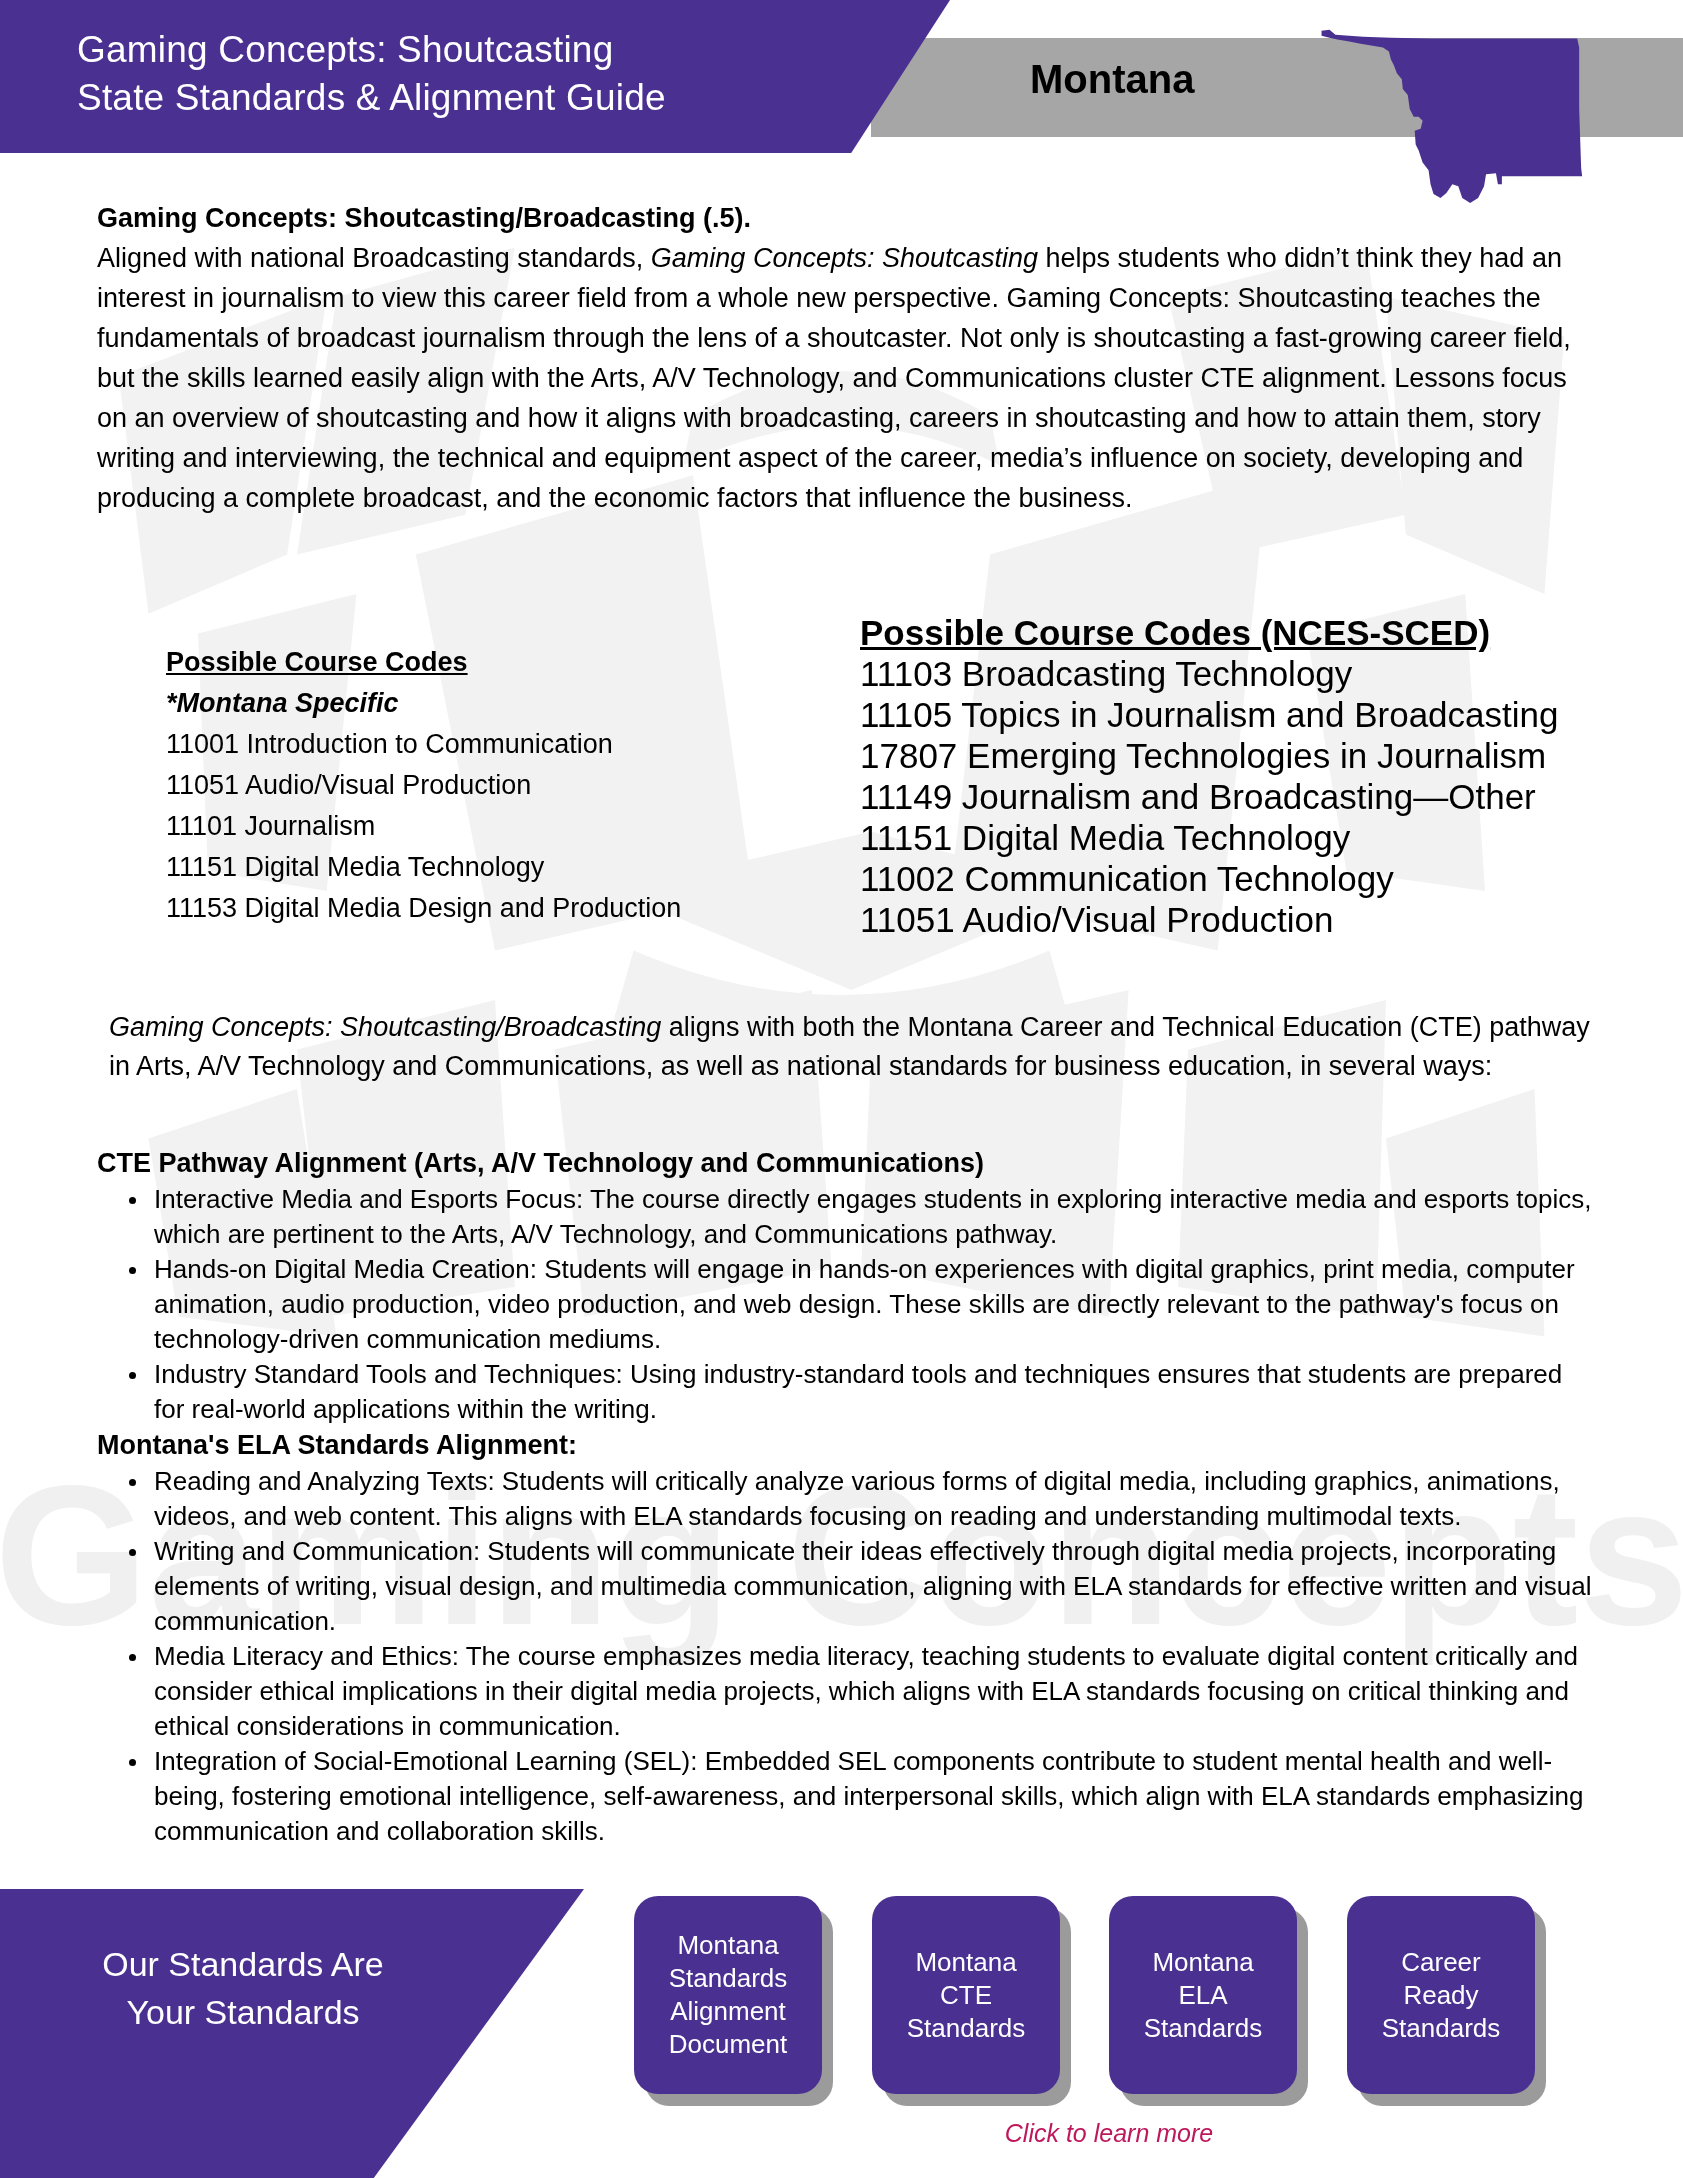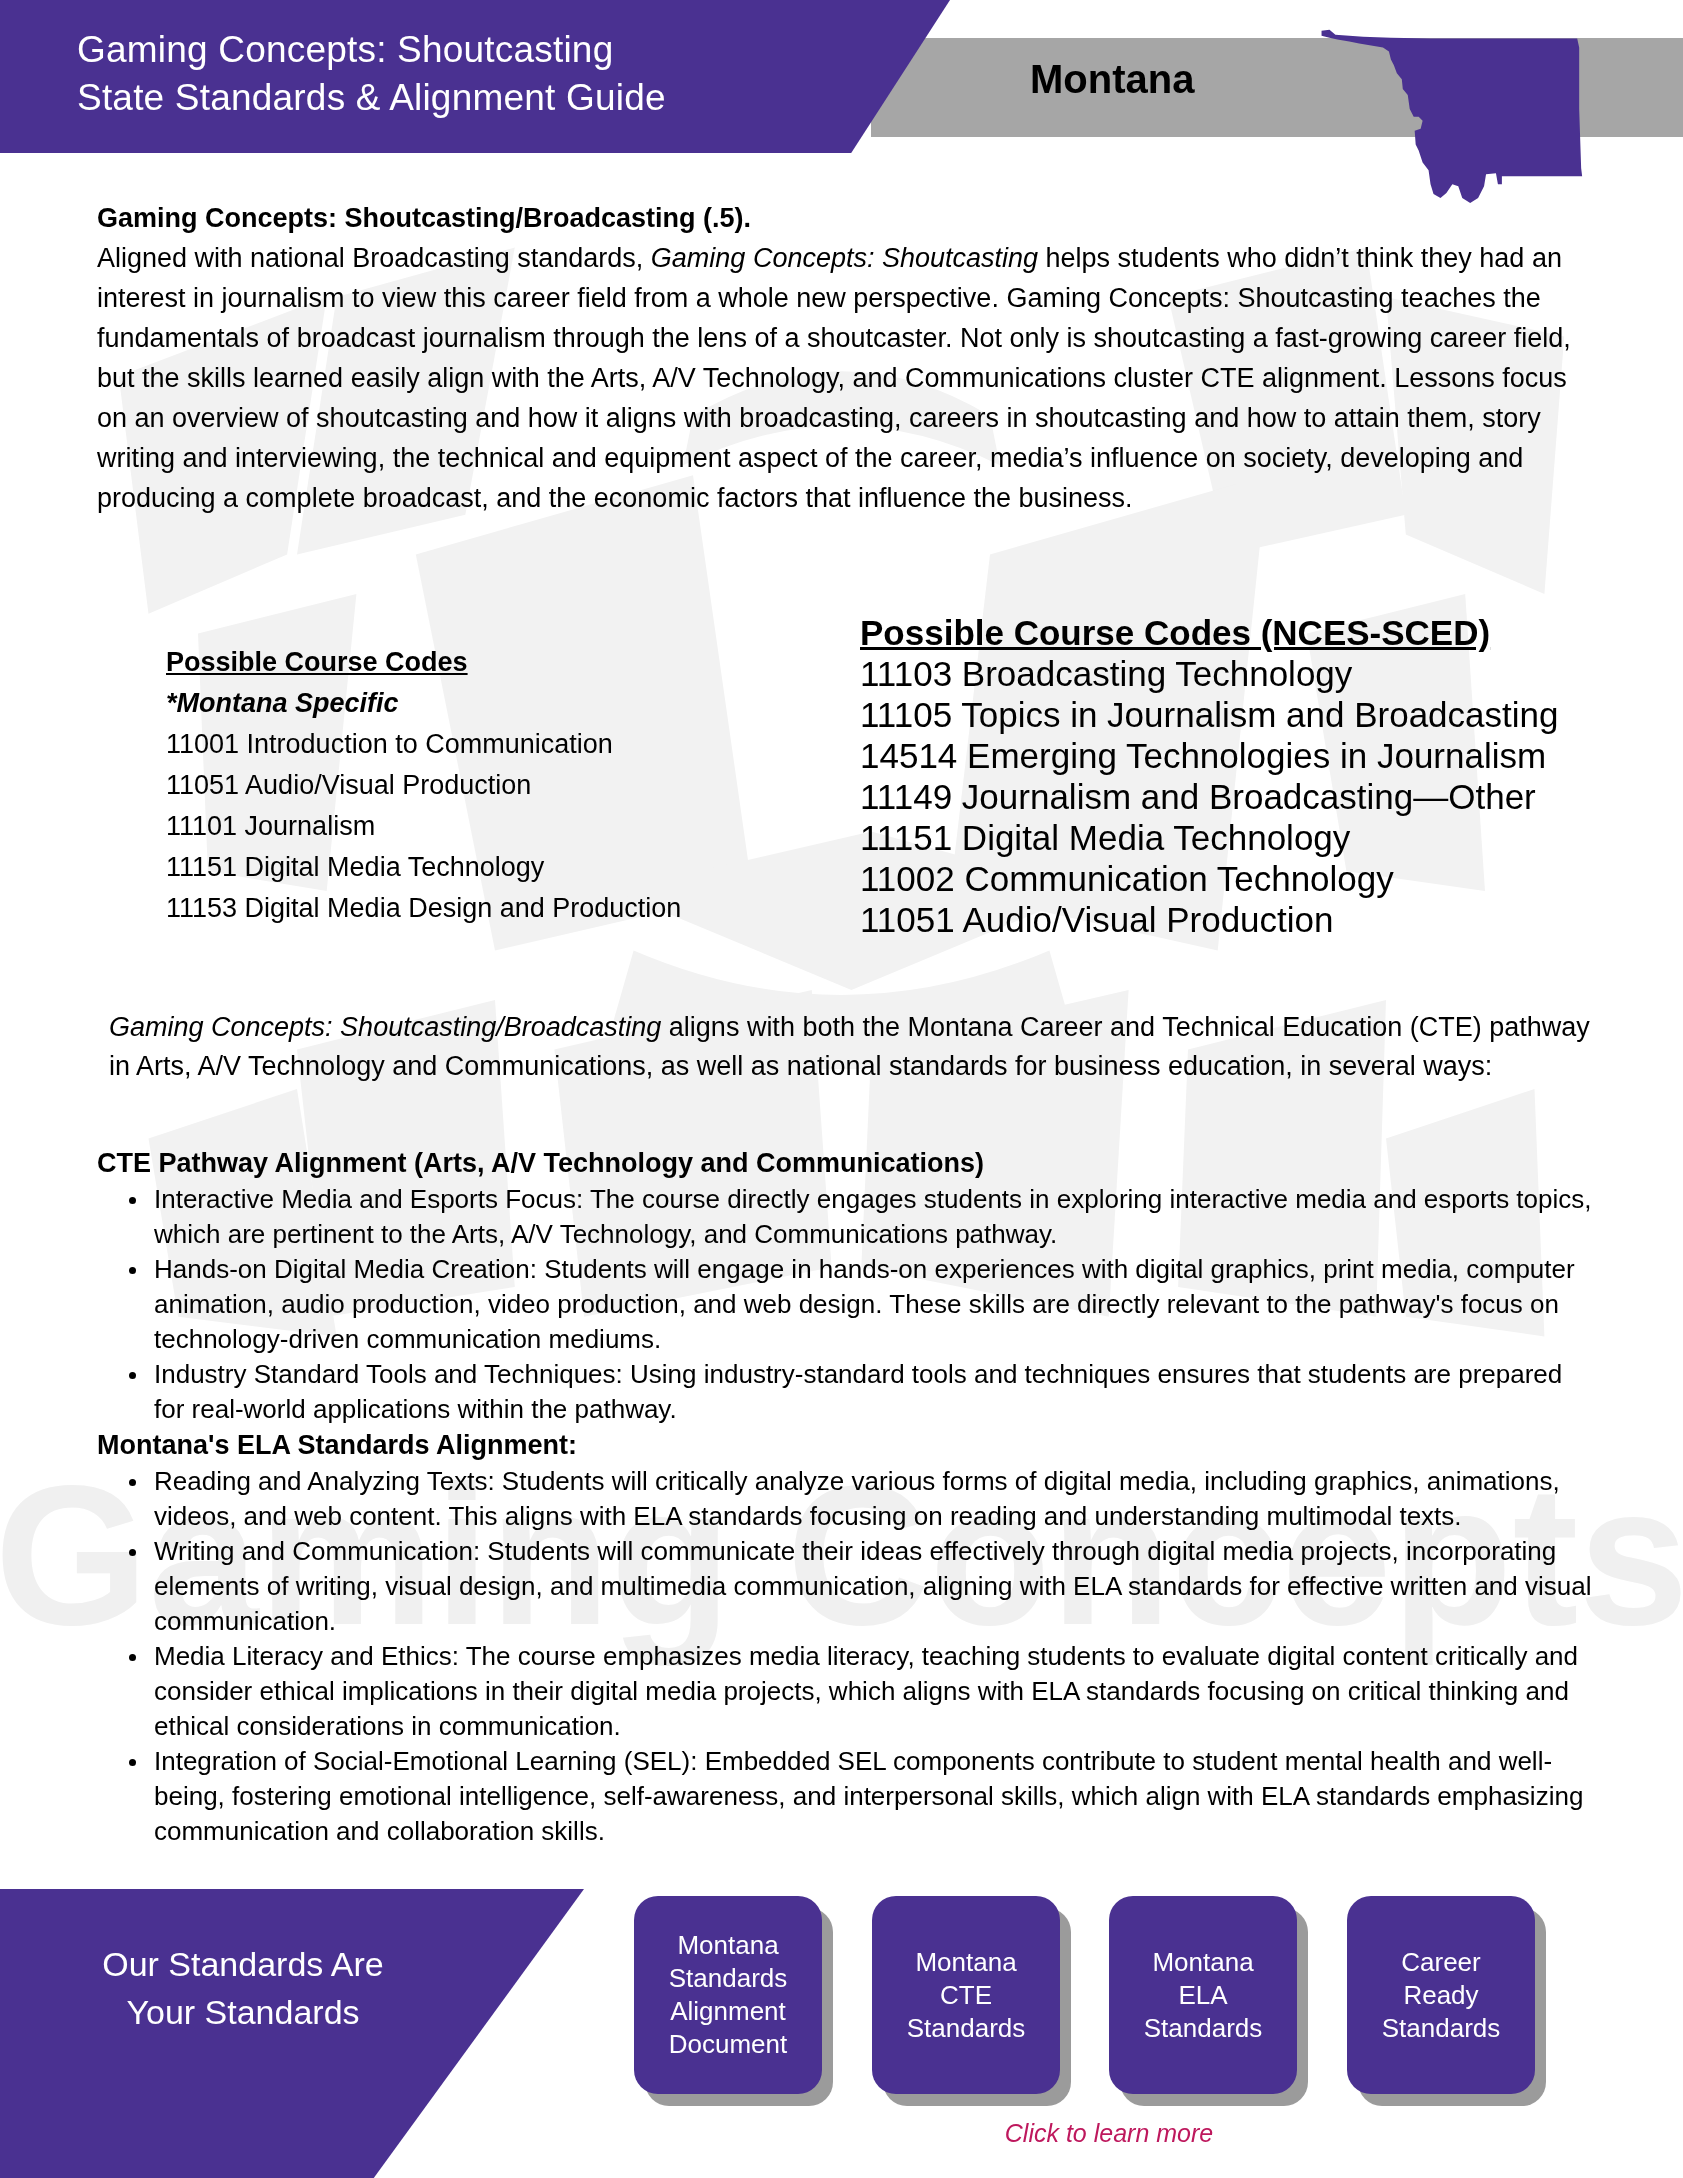--- a/index.html
+++ b/index.html
@@ -318,35 +318,35 @@
       <span class="code-line">11051 Audio/Visual Production</span>
       <span class="code-line">11101 Journalism</span>
       <span class="code-line">11151 Digital Media Technology</span>
       <span class="code-line">11153 Digital Media Design and Production</span>
     </div>
 
     <div class="codes-right">
       <span class="codes-heading">Possible Course Codes (NCES-SCED)</span>
       <span class="code-line">11103 Broadcasting Technology</span>
       <span class="code-line">11105 Topics in Journalism and Broadcasting</span>
-      <span class="code-line">14514 Emerging Technologies in Journalism</span>
+      <span class="code-line">17807 Emerging Technologies in Journalism</span>
       <span class="code-line">11149 Journalism and Broadcasting—Other</span>
       <span class="code-line">11151 Digital Media Technology</span>
       <span class="code-line">11002 Communication Technology</span>
       <span class="code-line">11051 Audio/Visual Production</span>
     </div>
 
     <p class="align-para"><i>Gaming Concepts: Shoutcasting/Broadcasting</i><span> aligns with both the Montana Career and Technical Education (CTE) pathway in Arts, A/V Technology and Communications, as well as national standards for business education, in several ways:</span></p>
 
     <div class="section sec-cte">
       <span class="sec-heading">CTE Pathway Alignment (Arts, A/V Technology and Communications)</span>
       <ul class="bullets">
         <li>Interactive Media and Esports Focus: The course directly engages students in exploring interactive media and esports topics, which are pertinent to the Arts, A/V Technology, and Communications pathway.</li>
         <li>Hands-on Digital Media Creation: Students will engage in hands-on experiences with digital graphics, print media, computer animation, audio production, video production, and web design. These skills are directly relevant to the pathway's focus on technology-driven communication mediums.</li>
-        <li>Industry Standard Tools and Techniques: Using industry-standard tools and techniques ensures that students are prepared for real-world applications within the pathway.</li>
+        <li>Industry Standard Tools and Techniques: Using industry-standard tools and techniques ensures that students are prepared for real-world applications within the writing.</li>
       </ul>
     </div>
 
     <div class="section sec-ela">
       <span class="sec-heading">Montana's ELA Standards Alignment:</span>
       <ul class="bullets">
         <li>Reading and Analyzing Texts: Students will critically analyze various forms of digital media, including graphics, animations, videos, and web content. This aligns with ELA standards focusing on reading and understanding multimodal texts.</li>
         <li>Writing and Communication: Students will communicate their ideas effectively through digital media projects, incorporating elements of writing, visual design, and multimedia communication, aligning with ELA standards for effective written and visual communication.</li>
         <li>Media Literacy and Ethics: The course emphasizes media literacy, teaching students to evaluate digital content critically and consider ethical implications in their digital media projects, which aligns with ELA standards focusing on critical thinking and ethical considerations in communication.</li>
         <li>Integration of Social-Emotional Learning (SEL): Embedded SEL components contribute to student mental health and well-being, fostering emotional intelligence, self-awareness, and interpersonal skills, which align with ELA standards emphasizing communication and collaboration skills.</li>

